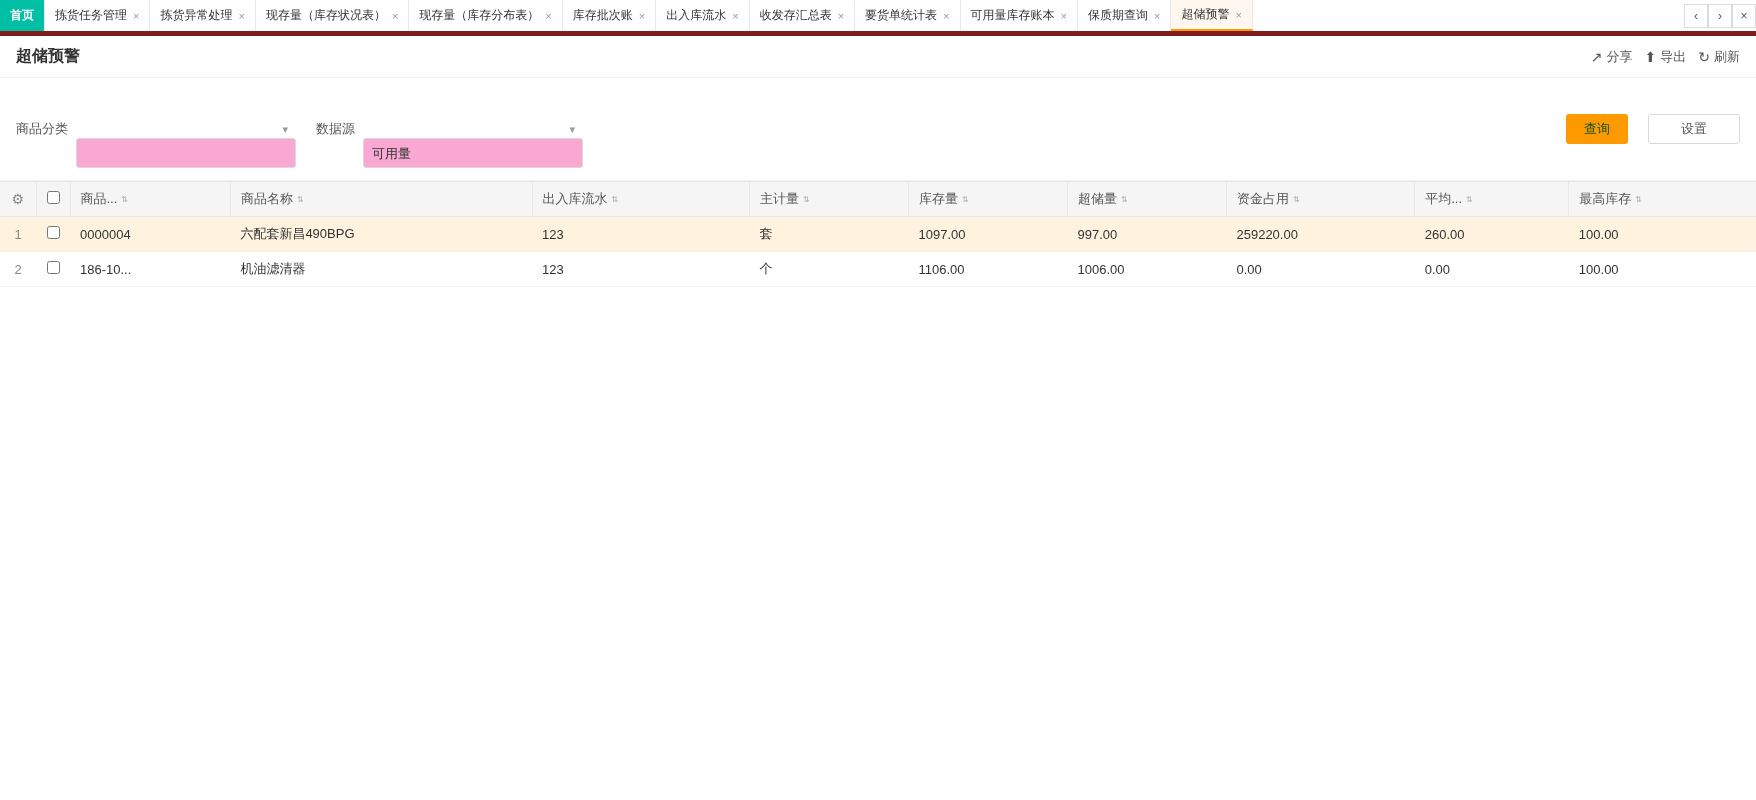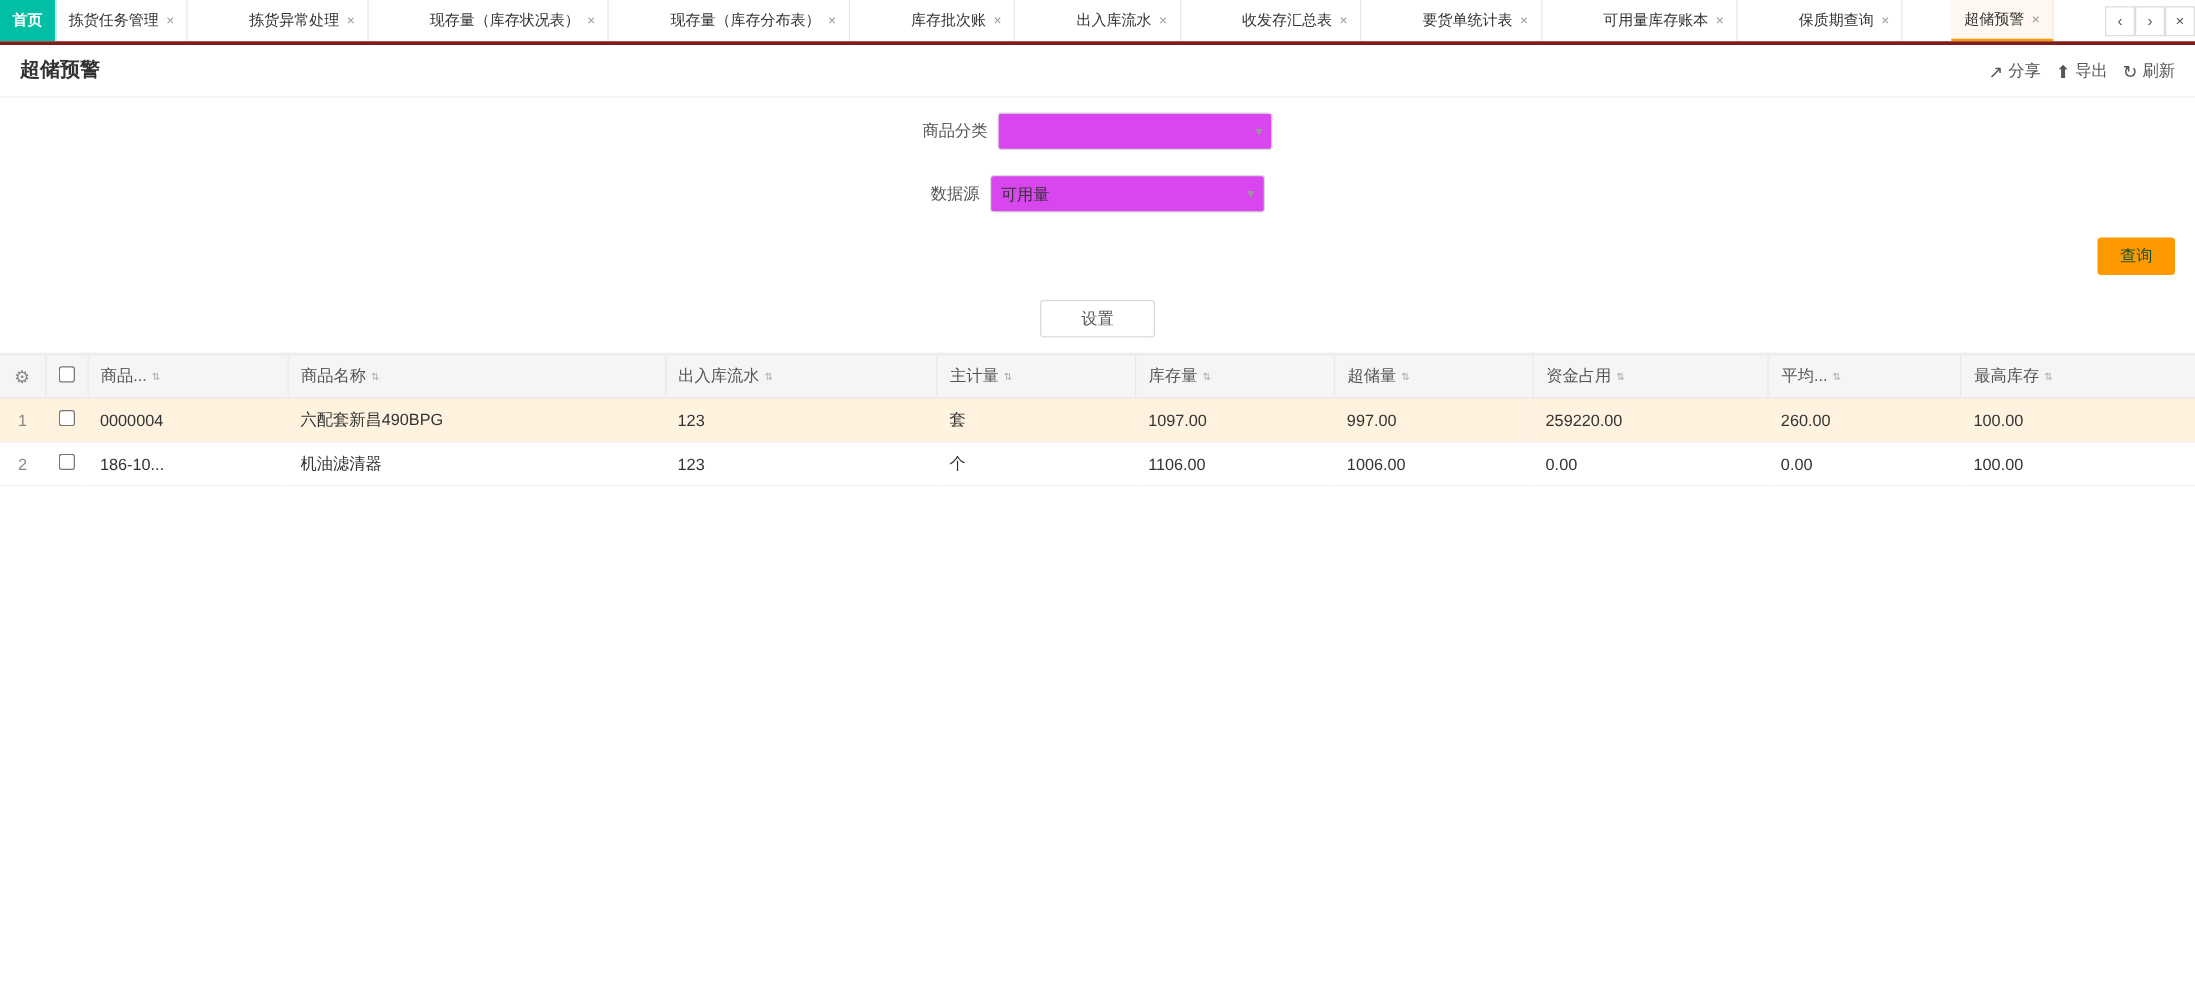--- a/index.html
+++ b/index.html
@@ -3,21 +3,21 @@
   <meta charset="utf-8">
   <style>
     * { box-sizing: border-box; margin: 0; padding: 0; }
     body { font-family: "Microsoft YaHei", Arial, sans-serif; font-size: 13px; background: #fff; color: #333; overflow-x: hidden; }
 
     
     .top-nav {
       display: flex;
       align-items: center;
       background: #fff;
-      border-bottom: 3px solid #7f1d1d;
+      border-bottom: 5px solid #7f1d1d;
       height: 36px;
       overflow: hidden;
     }
     .top-nav .nav-item {
       display: flex;
       align-items: center;
       padding: 0 10px;
       height: 100%;
       white-space: nowrap;
       cursor: pointer;
@@ -81,44 +81,44 @@
       border: none;
     }
 
     
     .filter-row {
       display: flex;
       align-items: center;
       padding: 12px 16px;
       gap: 20px;
       border-bottom: 1px solid #f0f0f0;
-      flex-direction: column;
     }
     .filter-group {
       display: flex;
       align-items: center;
       gap: 8px;
     }
     .filter-label {
       color: #555;
       font-size: 13px;
       white-space: nowrap;
     }
     .filter-select {
       border: 1px solid #d9d9d9;
       border-radius: 3px;
       padding: 4px 28px 4px 8px;
       font-size: 13px;
       color: #333;
-      background: #d946ef;
+      background: #f9a8d4;
       appearance: none;
       width: 220px;
       cursor: pointer;
       height: 30px;
       position: relative;
+      margin-top: 48px;
     }
     .select-wrapper {
       position: relative;
       display: inline-block;
     }
     .select-wrapper .chevron {
       position: absolute;
       right: 8px;
       top: 50%;
       transform: translateY(-50%);
@@ -217,21 +217,21 @@
     }
   </style>
 </head>
 <body>
 
 <div class="top-nav">
   <div class="nav-item home">
     <span>首页</span>
   </div>
 
-  <div id="tabs-container" style="display:flex;align-items:flex-end;height:100%;overflow:hidden;gap:39px;">
+  <div id="tabs-container" style="display:flex;align-items:flex-end;height:100%;overflow:hidden;">
       <div class="nav-item">
         <span>拣货任务管理</span>
         <span class="close-x">×</span>
       </div>
       <div class="nav-item">
         <span>拣货异常处理</span>
         <span class="close-x">×</span>
       </div>
       <div class="nav-item">
         <span>现存量（库存状况表）</span>

